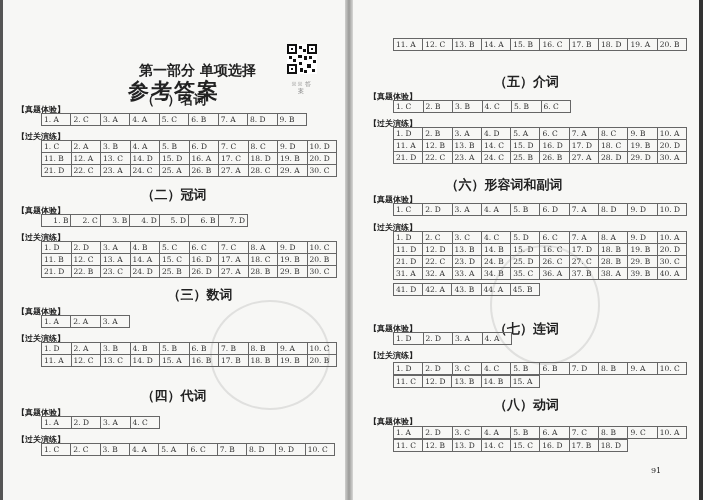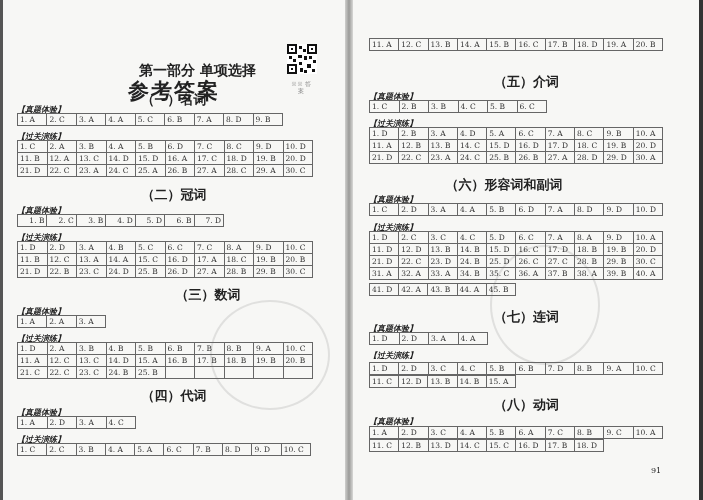--- a/index.html
+++ b/index.html
@@ -16,22 +16,22 @@
   .edge-right { position: absolute; right: 0; top: 0; width: 4px; height: 500px; background: #333; }
 
   .title { position: absolute; left: 0; width: 348px; text-align: center; top: 33px;
            font-size: 21px; font-weight: bold; letter-spacing: 2px; margin-top: 44px; }
   .subtitle { position: absolute; left: 0; width: 348px; text-align: center; top: 62px;
               font-size: 14px; font-weight: bold; padding-left: 47px; }
   .qr { position: absolute; left: 287px; top: 44px; width: 30px; height: 30px; background: #fff; }
   .qr-label { position: absolute; left: 291px; top: 80px; font-size: 6px; color: #888; line-height: 7px; width: 20px; text-align: center; }
 
   .section-title { position: absolute; text-align: center; font-size: 13px; font-weight: bold; }
-  .label { position: absolute; font-size: 8px; font-weight: bold; font-style: italic; }
-  table.grid { position: absolute; border-collapse: collapse; table-layout: fixed; }
+  .label { position: absolute; font-size: 8px; font-weight: bold; }
+  table.grid { position: absolute; border-collapse: collapse; table-layout: fixed; margin-left: 24px; }
   table.grid td { border: 1px solid #666; height: 12px; font-size: 7.5px; padding: 0 2px;
                   font-family: "DejaVu Serif", serif; color: #333; white-space: nowrap; overflow: hidden; }
   table.grid td.empty { }
   .pagenum { position: absolute; left: 651px; top: 466px; font-size: 8px; }
   .stamp { position: absolute; border: 2px solid rgba(180,180,180,0.35); border-radius: 50%; pointer-events: none; }
 </style>
 </head>
 <body>
 
 <div class="page left"></div>
@@ -180,21 +180,21 @@
         <td>25. B</td>
         <td>26. D</td>
         <td>27. A</td>
         <td>28. B</td>
         <td>29. B</td>
         <td>30. C</td>
   </tr>
 </tbody>
   </table>
 
-<div class="section-title" style="left:16px;width:348px;top:286px;padding-left:36px;">（三）数词</div>
+<div class="section-title" style="left:8px;width:348px;top:286px;padding-left:36px;">（三）数词</div>
 <div class="label" style="left:17px;top:306px;">【真题体验】</div>
 <table class="grid" style="left:17px;top:315px;width:89px;">
   <tbody>
       <tr>
     <td>1. A</td>
         <td>2. A</td>
         <td>3. A</td>
   </tr>
 </tbody>
   </table>
@@ -218,32 +218,20 @@
         <td>12. C</td>
         <td>13. C</td>
         <td>14. D</td>
         <td>15. A</td>
         <td>16. B</td>
         <td>17. B</td>
         <td>18. B</td>
         <td>19. B</td>
         <td>20. B</td>
   </tr>
-  <tr>
-    <td>21. C</td>
-        <td>22. C</td>
-        <td>23. C</td>
-        <td>24. B</td>
-        <td>25. B</td>
-        <td class="empty"></td>
-        <td class="empty"></td>
-        <td class="empty"></td>
-        <td class="empty"></td>
-        <td class="empty"></td>
-  </tr>
 </tbody>
   </table>
 
 <div class="section-title" style="left:0;width:348px;top:387px;">（四）代词</div>
 <div class="label" style="left:17px;top:407px;">【真题体验】</div>
 <table class="grid" style="left:17px;top:416px;width:119px;">
   <tbody>
       <tr>
     <td>1. A</td>
         <td>2. D</td>
@@ -419,21 +407,21 @@
       <tr>
     <td>41. D</td>
         <td>42. A</td>
         <td>43. B</td>
         <td>44. A</td>
         <td>45. B</td>
   </tr>
 </tbody>
   </table>
 
-<div class="section-title" style="left:350px;width:353px;top:308px;">（七）连词</div>
+<div class="section-title" style="left:350px;width:353px;top:320px;">（七）连词</div>
 <div class="label" style="left:369px;top:323px;">【真题体验】</div>
 <table class="grid" style="left:369px;top:332px;width:119px;">
   <tbody>
       <tr>
     <td>1. D</td>
         <td>2. D</td>
         <td>3. A</td>
         <td>4. A</td>
   </tr>
 </tbody>

